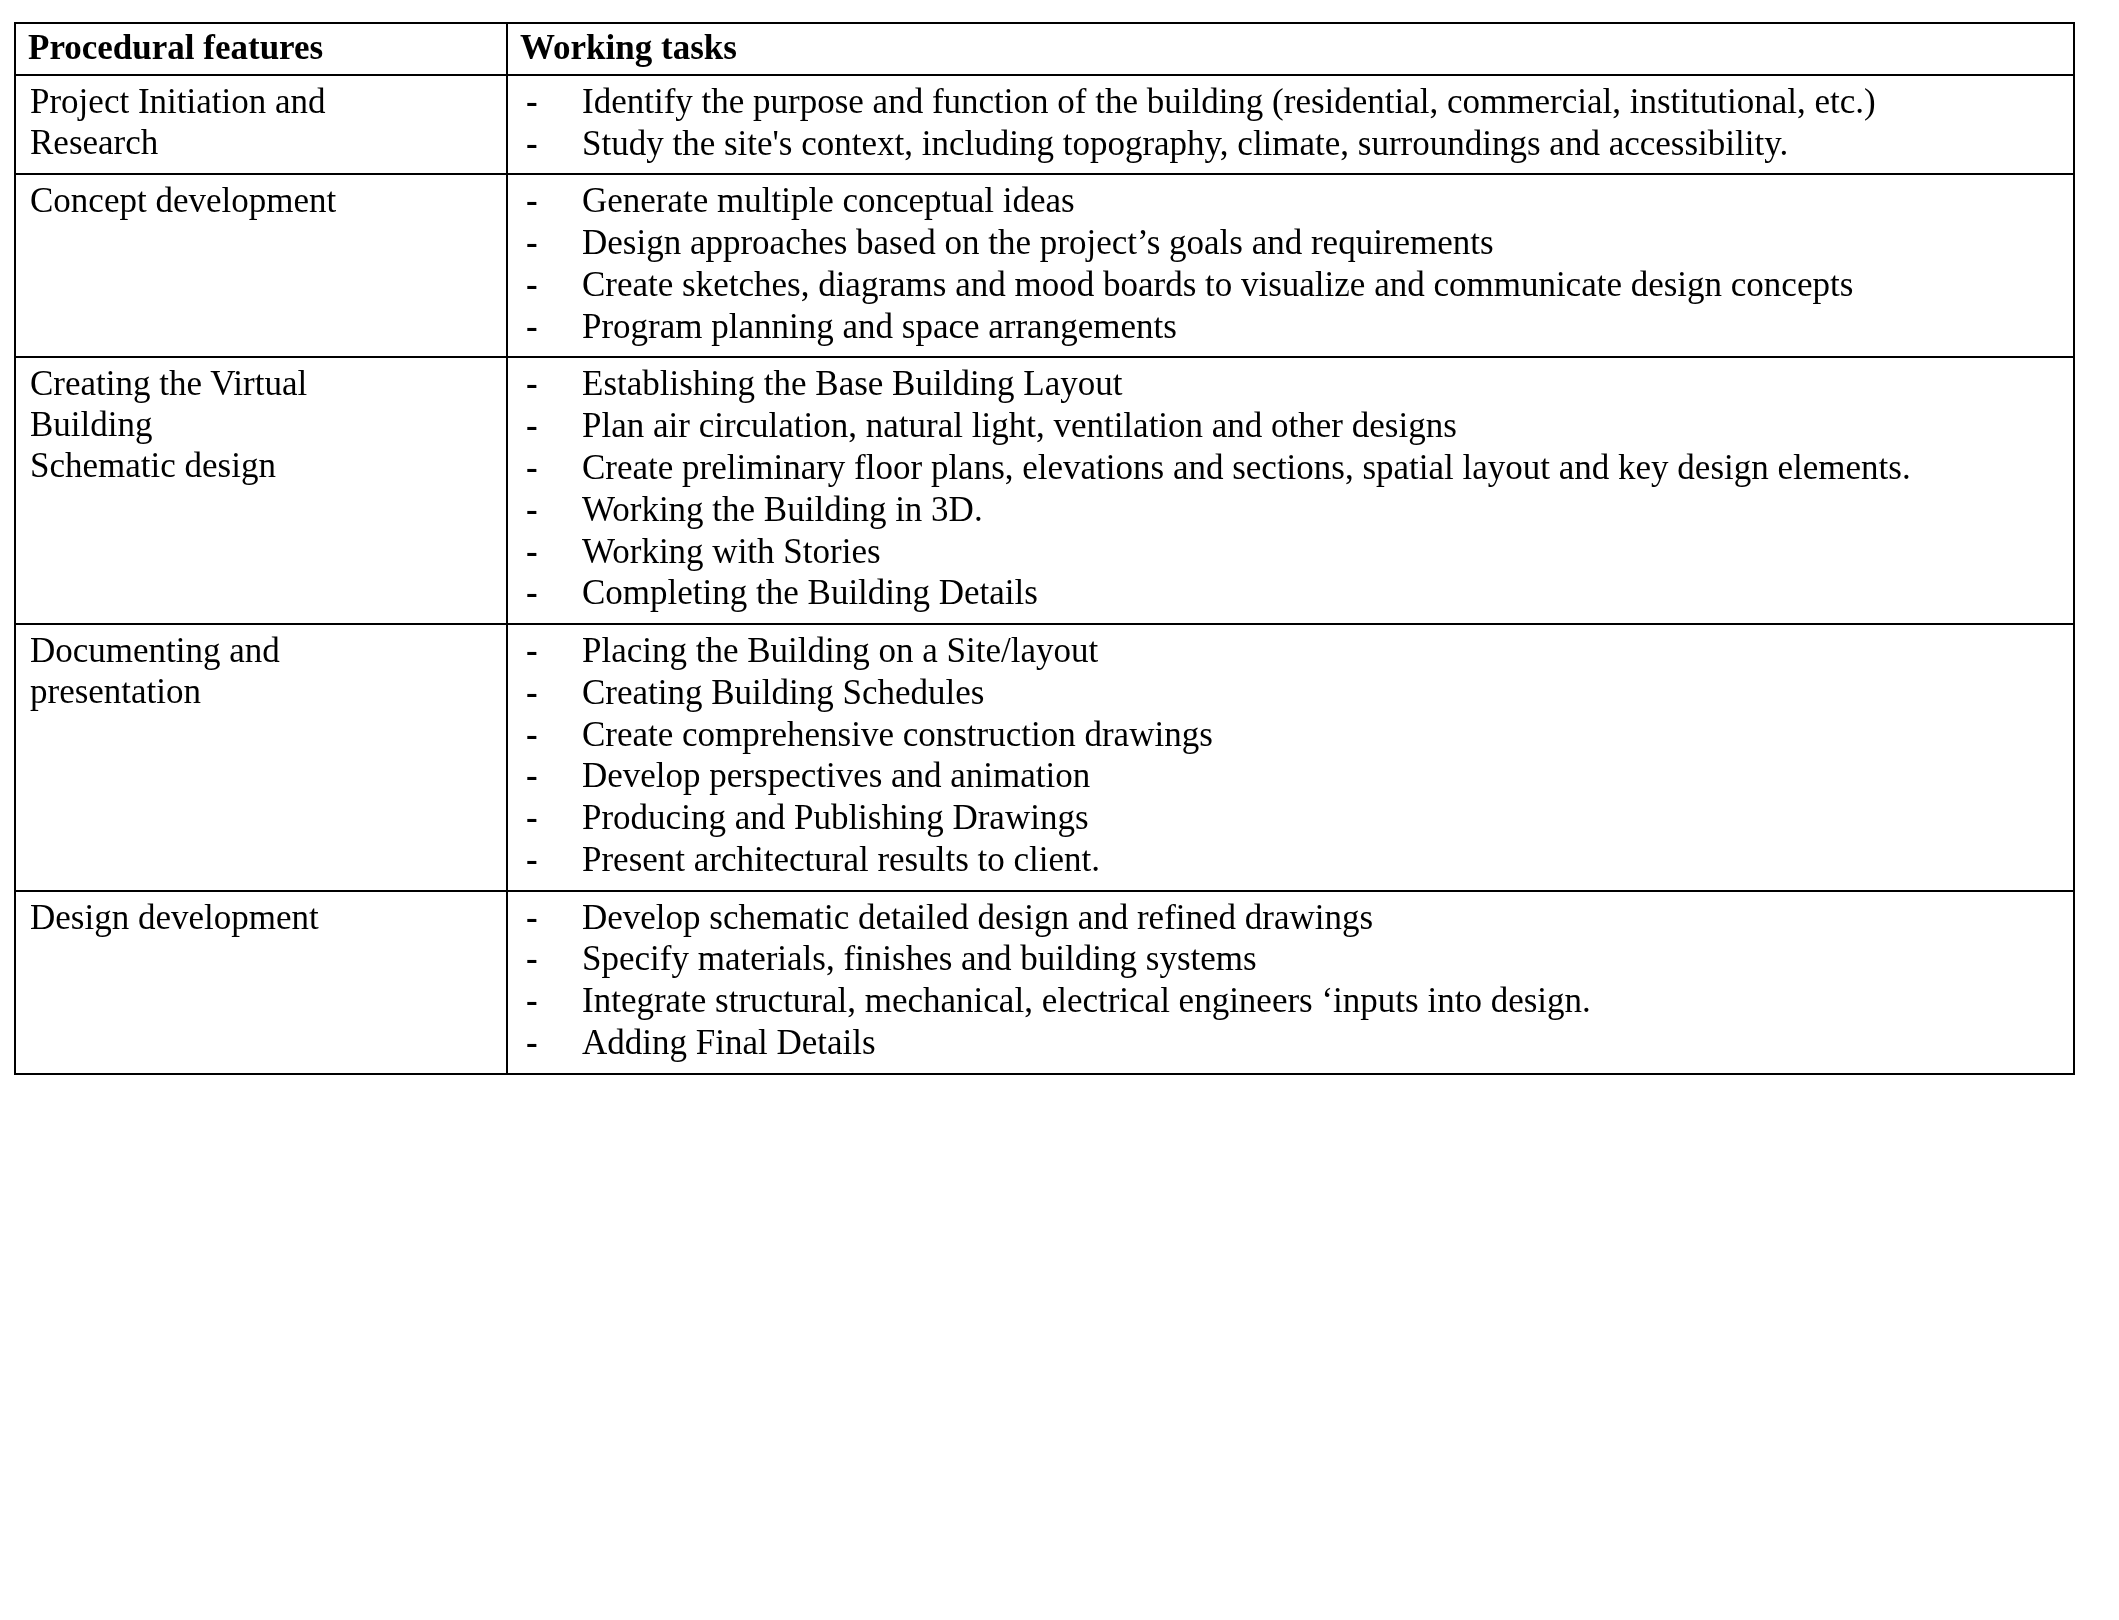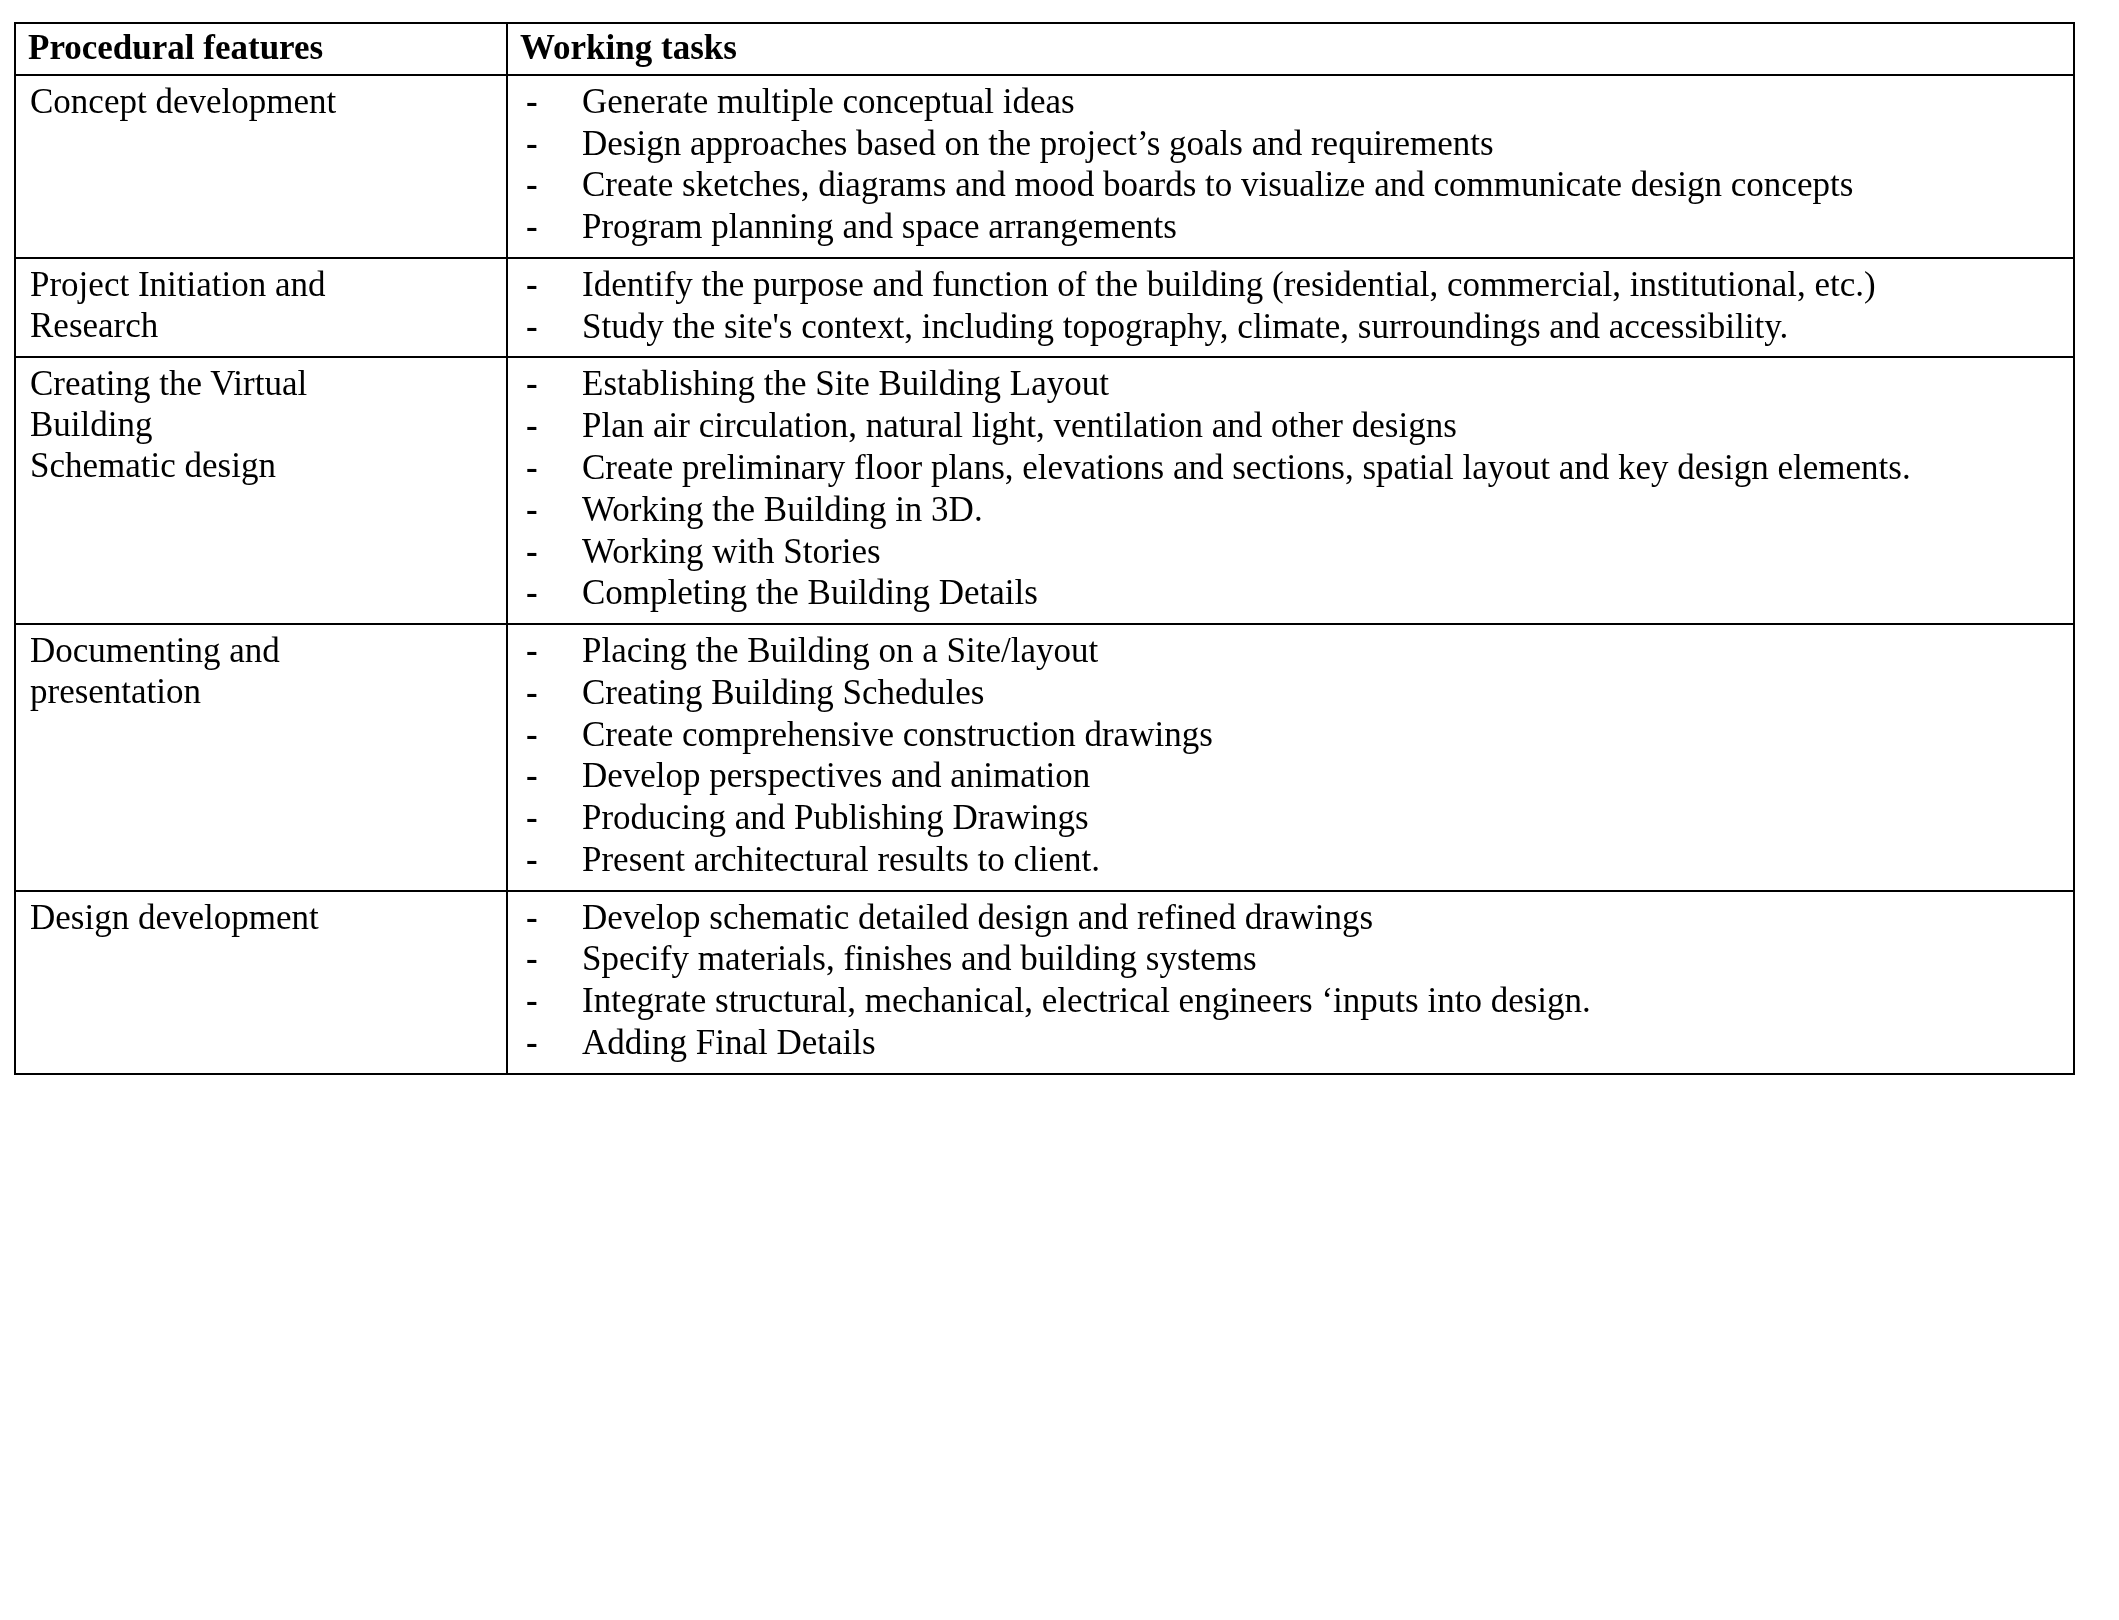--- a/index.html
+++ b/index.html
@@ -101,62 +101,62 @@
         </th>
         <th>
           <div class="cell-pad">Working tasks</div>
         </th>
       </tr>
     </thead>
     <tbody id="table-body">
         <tr>
           <td class="feature-cell">
             <div class="cell-pad">
+              <span class="feature-text">Project Initiation and
+Research</span>
+            </div>
+          </td>
+          <td>
+            <div class="cell-pad">
+              <ul class="tasks">
+                <li><span class="dash">-</span><span class="task-text">Identify the purpose and function of the building (residential, commercial, institutional, etc.)</span></li>
+                <li><span class="dash">-</span><span class="task-text">Study the site's context, including topography, climate, surroundings and accessibility.</span></li>
+              </ul>
+            </div>
+          </td>
+        </tr>
+        <tr>
+          <td class="feature-cell">
+            <div class="cell-pad">
               <span class="feature-text">Concept development</span>
             </div>
           </td>
           <td>
             <div class="cell-pad">
               <ul class="tasks">
                 <li><span class="dash">-</span><span class="task-text">Generate multiple conceptual ideas</span></li>
                 <li><span class="dash">-</span><span class="task-text">Design approaches based on the project’s goals and requirements</span></li>
                 <li><span class="dash">-</span><span class="task-text">Create sketches, diagrams and mood boards to visualize and communicate design concepts</span></li>
                 <li><span class="dash">-</span><span class="task-text">Program planning and space arrangements</span></li>
               </ul>
             </div>
           </td>
         </tr>
         <tr>
           <td class="feature-cell">
             <div class="cell-pad">
-              <span class="feature-text">Project Initiation and
-Research</span>
-            </div>
-          </td>
-          <td>
-            <div class="cell-pad">
-              <ul class="tasks">
-                <li><span class="dash">-</span><span class="task-text">Identify the purpose and function of the building (residential, commercial, institutional, etc.)</span></li>
-                <li><span class="dash">-</span><span class="task-text">Study the site's context, including topography, climate, surroundings and accessibility.</span></li>
-              </ul>
-            </div>
-          </td>
-        </tr>
-        <tr>
-          <td class="feature-cell">
-            <div class="cell-pad">
               <span class="feature-text">Creating the Virtual
 Building
 Schematic design</span>
             </div>
           </td>
           <td>
             <div class="cell-pad">
               <ul class="tasks">
-                <li><span class="dash">-</span><span class="task-text">Establishing the Site Building Layout</span></li>
+                <li><span class="dash">-</span><span class="task-text">Establishing the Base Building Layout</span></li>
                 <li><span class="dash">-</span><span class="task-text">Plan air circulation, natural light, ventilation and other designs</span></li>
                 <li><span class="dash">-</span><span class="task-text">Create preliminary floor plans, elevations and sections, spatial layout and key design elements.</span></li>
                 <li><span class="dash">-</span><span class="task-text">Working the Building in 3D.</span></li>
                 <li><span class="dash">-</span><span class="task-text">Working with Stories</span></li>
                 <li><span class="dash">-</span><span class="task-text">Completing the Building Details</span></li>
               </ul>
             </div>
           </td>
         </tr>
         <tr>

